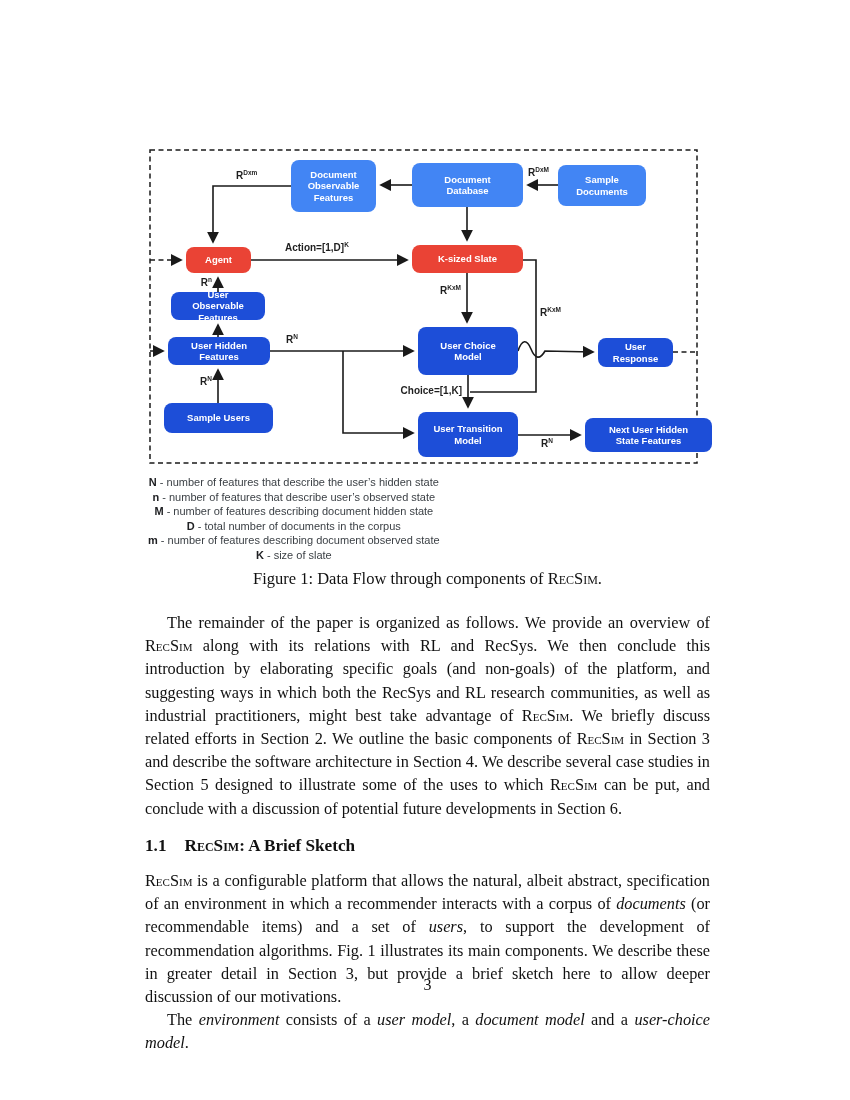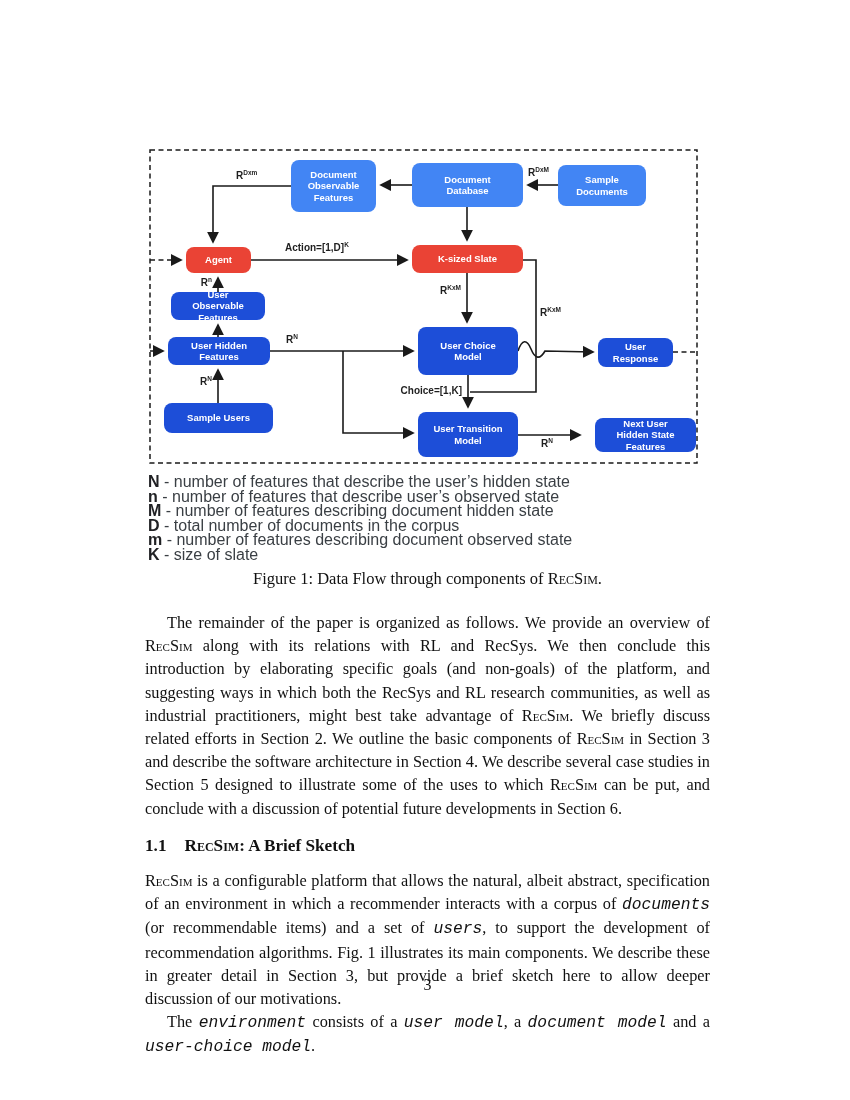--- a/index.html
+++ b/index.html
@@ -15,36 +15,36 @@
   .fbox.blue{background:#4285F4;}
   .fbox.red{background:#EA4335;}
   .fbox.green{background:#1d4ed8;}
   .elabel{position:absolute;font-family:"Liberation Sans",sans-serif;font-weight:bold;
           font-size:10px;color:#1f1f1f;white-space:nowrap;}
   .elabel sup{font-size:6.5px;}
   .elabel.right{text-align:right;}
 
   
   #legend{position:absolute;left:148px;top:475px;font-family:"Liberation Sans",sans-serif;
-          font-size:16px;line-height:14.6px;color:#3a3f44;}
+          font-size:11px;line-height:14.6px;color:#3a3f44;text-align:center;}
   #legend b{color:#202124;}
 
   
   #caption{position:absolute;left:145px;top:569px;width:565px;text-align:center;
            font-size:16.5px;}
 
   
   #textcol{position:absolute;left:145px;top:611px;width:565px;font-size:16.3px;
            line-height:23.2px;text-align:justify;}
   #textcol p{margin:0;}
   p.indent{text-indent:22px;}
   #heading{margin:14px 0 12px 0;font-weight:bold;font-size:17.2px;}
   #heading .hnum{display:inline-block;margin-right:18px;}
   .s-sc{font-variant:small-caps;}
-  .s-i{font-style:italic;font-family:Liberation Mono, monospace;}
+  .s-i{font-style:italic;}
 
   
   #pagenum{position:absolute;left:145px;top:976px;width:565px;text-align:center;font-size:16px;}
 </style>
 </head>
 <body>
 
 <div id="page">
 
   <div id="figure">
@@ -85,21 +85,21 @@
     <div class="fbox blue" style="left:272px;top:23px;width:111px;height:44px;">Document Database</div>
     <div class="fbox blue" style="left:418px;top:25px;width:88px;height:41px;">Sample Documents</div>
     <div class="fbox red" style="left:46px;top:107px;width:65px;height:26px;">Agent</div>
     <div class="fbox red" style="left:272px;top:105px;width:111px;height:28px;">K-sized Slate</div>
     <div class="fbox green" style="left:31px;top:152px;width:94px;height:28px;">User Observable Features</div>
     <div class="fbox green" style="left:28px;top:197px;width:102px;height:28px;">User Hidden Features</div>
     <div class="fbox green" style="left:24px;top:263px;width:109px;height:30px;">Sample Users</div>
     <div class="fbox green" style="left:278px;top:187px;width:100px;height:48px;">User Choice Model</div>
     <div class="fbox green" style="left:458px;top:198px;width:75px;height:29px;">User Response</div>
     <div class="fbox green" style="left:278px;top:272px;width:100px;height:45px;">User Transition Model</div>
-    <div class="fbox green" style="left:445px;top:278px;width:101px;height:34px;margin-left:10px;">Next User Hidden State Features</div>
+    <div class="fbox green" style="left:445px;top:278px;width:127px;height:34px;">Next User Hidden State Features</div>
 
     <div class="elabel" style="left:96px;top:29px;"><span>R</span><sup>Dxm</sup></div>
     <div class="elabel" style="left:388px;top:26px;"><span>R</span><sup>DxM</sup></div>
     <div class="elabel" style="left:145px;top:101px;"><span>Action=[1,D]</span><sup>K</sup></div>
     <div class="elabel right" style="left:50px;top:136px;width:22px;"><span>R</span><sup>n</sup></div>
     <div class="elabel right" style="left:48px;top:235px;width:24px;"><span>R</span><sup>N</sup></div>
     <div class="elabel" style="left:146px;top:193px;"><span>R</span><sup>N</sup></div>
     <div class="elabel" style="left:300px;top:144px;"><span>R</span><sup>KxM</sup></div>
     <div class="elabel" style="left:400px;top:166px;"><span>R</span><sup>KxM</sup></div>
     <div class="elabel right" style="left:250px;top:244px;width:72px;"><span>Choice=[1,K]</span><sup></sup></div>

